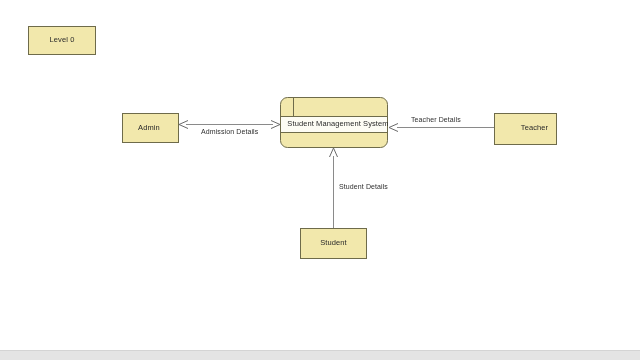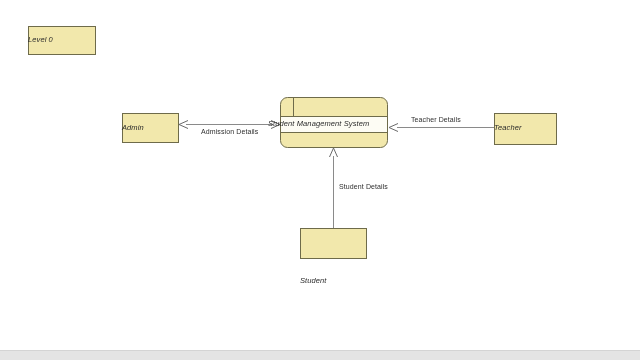--- a/index.html
+++ b/index.html
@@ -28,38 +28,38 @@
     left: 0;
     top: 0;
     width: 640px;
     height: 360px;
     display: block;
   }
   .node-label {
     position: absolute;
     font-size: 7.5px;
     color: #2a2a2a;
+    text-align: center;
     letter-spacing: 0.1px;
     white-space: nowrap;
     line-height: 1;
-    font-style: italic;
   }
   .edge-label {
     position: absolute;
     font-size: 7px;
     color: #2f2f2f;
     white-space: nowrap;
     letter-spacing: 0.1px;
     line-height: 1;
   }
   .lbl-level0   { left: 28px;  top: 36px;  width: 68px; }
   .lbl-admin    { left: 122px; top: 124px; width: 54px; }
   .lbl-teacher  { left: 494px; top: 124px; width: 81px; }
-  .lbl-student  { left: 300px; top: 239px; width: 67px; margin-top: 38px; }
-  .lbl-system   { left: 268px; top: 120px; width: 108px; font-size: 7.5px; }
+  .lbl-student  { left: 300px; top: 239px; width: 67px; }
+  .lbl-system   { left: 284px; top: 120px; width: 108px; font-size: 7.5px; }
   .lbl-admission { left: 201px; top: 128px; }
   .lbl-teacherd  { left: 411px; top: 116px; }
   .lbl-studentd  { left: 339px; top: 183px; }
   #scrollbar-bottom {
     position: absolute;
     left: 0;
     bottom: 0;
     width: 640px;
     height: 9px;
     background: #e4e4e4;

